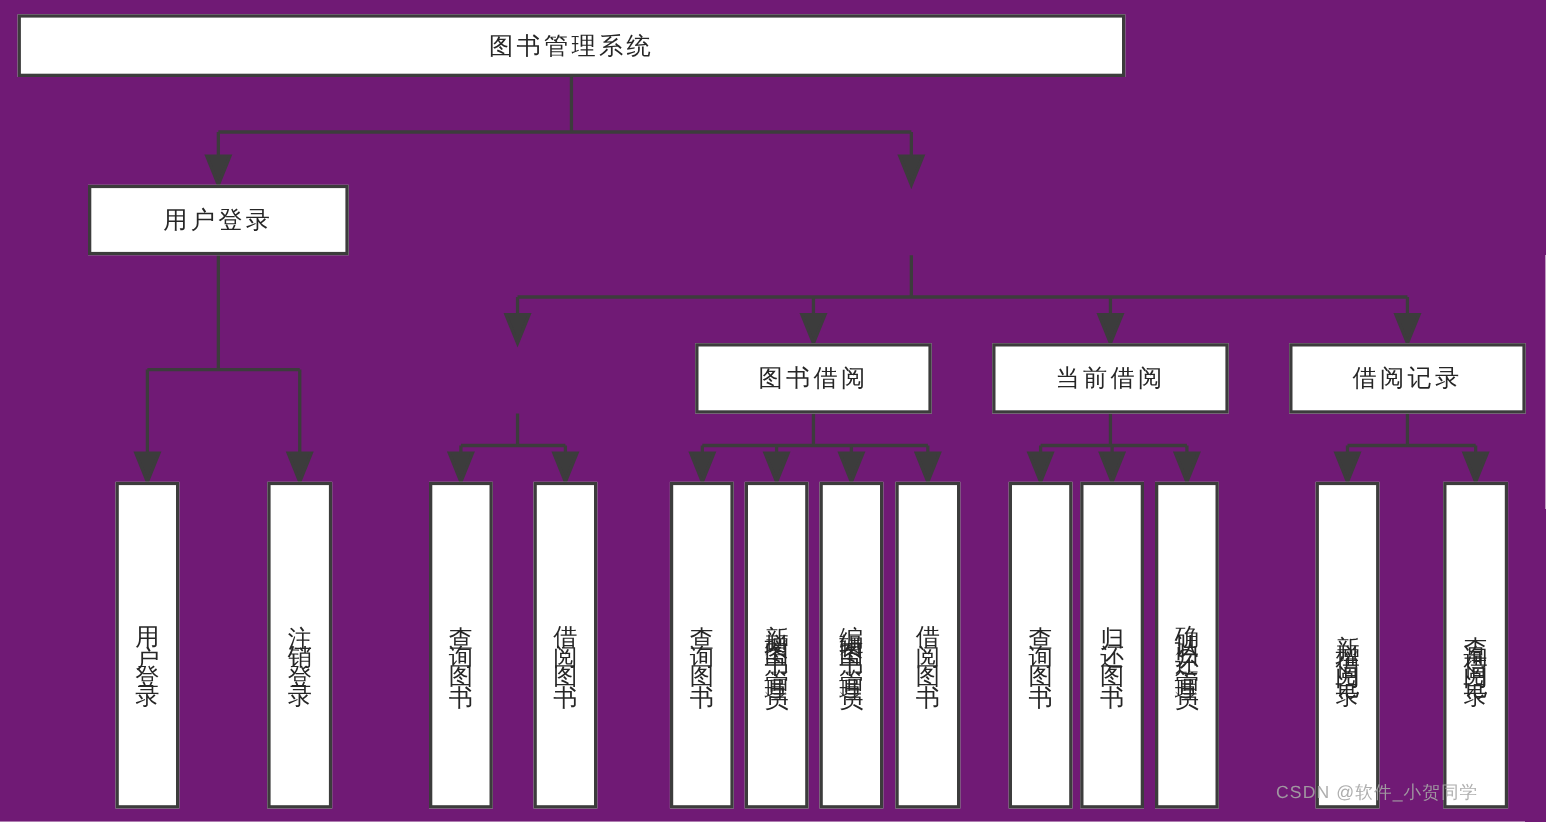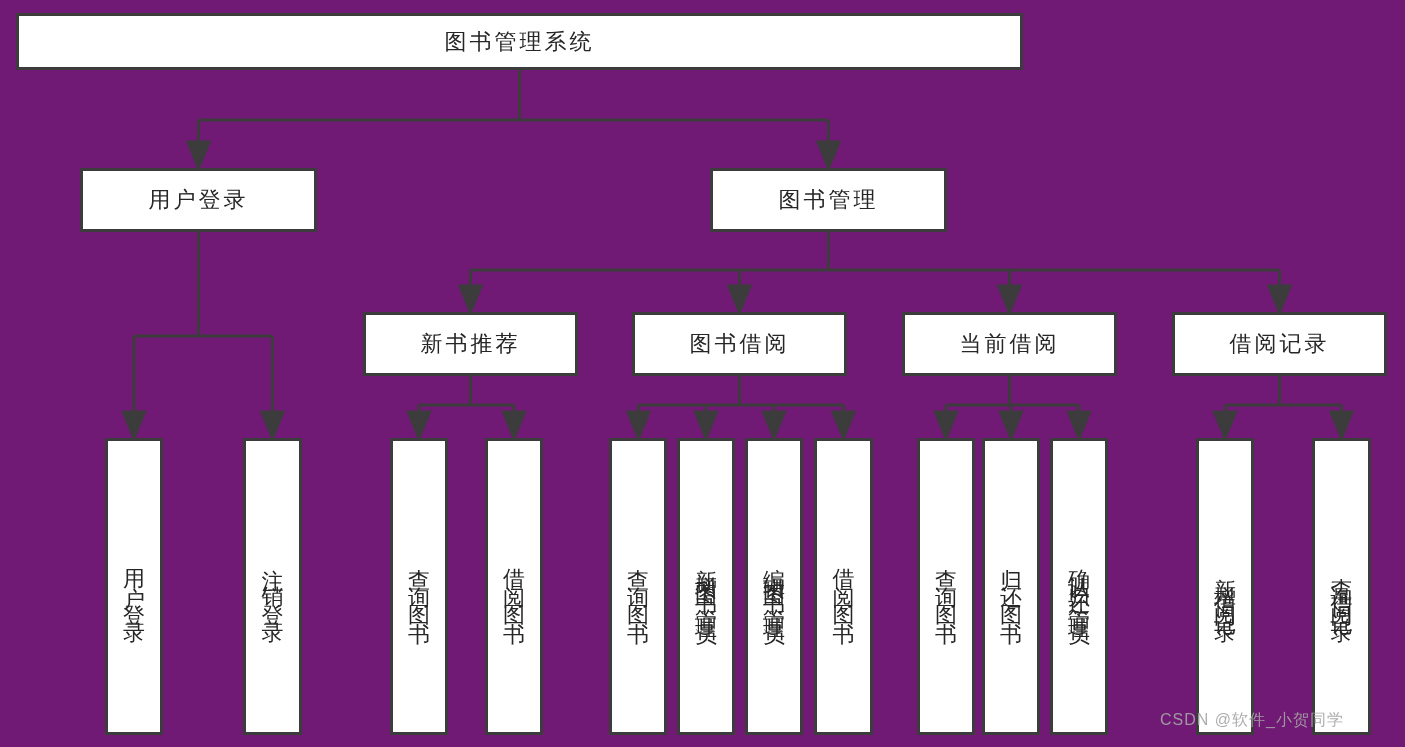--- a/index.html
+++ b/index.html
@@ -112,27 +112,21 @@
     </g>
   </svg>
 
   <div class="node" style="left:16px; top:13px; width:1007px; height:57px;">
     <span class="hlabel">图书管理系统</span>
   </div>
 
   <div class="node" style="left:80px; top:168px; width:237px; height:64px;">
     <span class="hlabel">用户登录</span>
   </div>
-  <div class="node" style="left:710px; top:168px; width:237px; height:64px;">
-    <span class="hlabel">图书管理</span>
-  </div>
 
-  <div class="node" style="left:363px; top:312px; width:215px; height:64px;">
-    <span class="hlabel">新书推荐</span>
-  </div>
   <div class="node" style="left:632px; top:312px; width:215px; height:64px;font-family:Liberation Mono, monospace;">
     <span class="hlabel">图书借阅</span>
   </div>
   <div class="node" style="left:902px; top:312px; width:215px; height:64px;">
     <span class="hlabel">当前借阅</span>
   </div>
   <div class="node" style="left:1172px; top:312px; width:215px; height:64px;">
     <span class="hlabel">借阅记录</span>
   </div>
 

